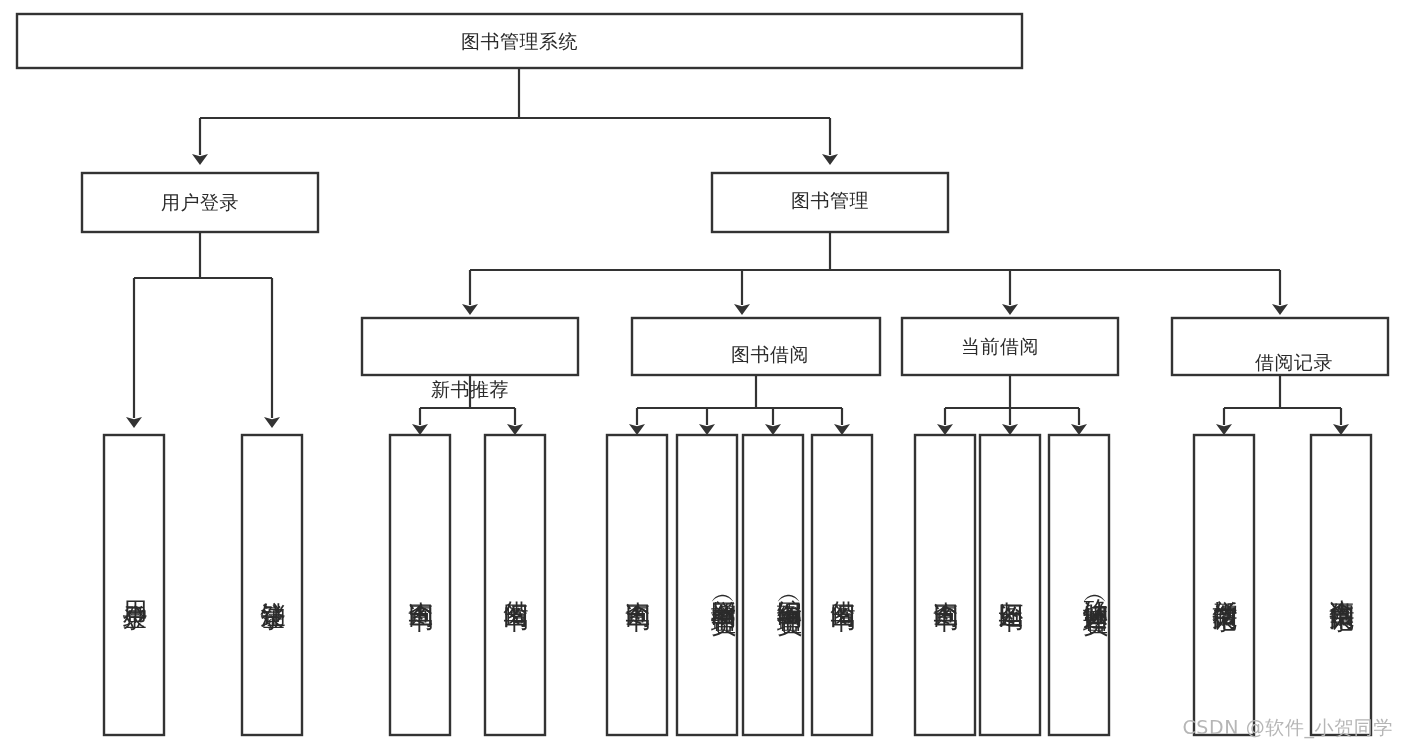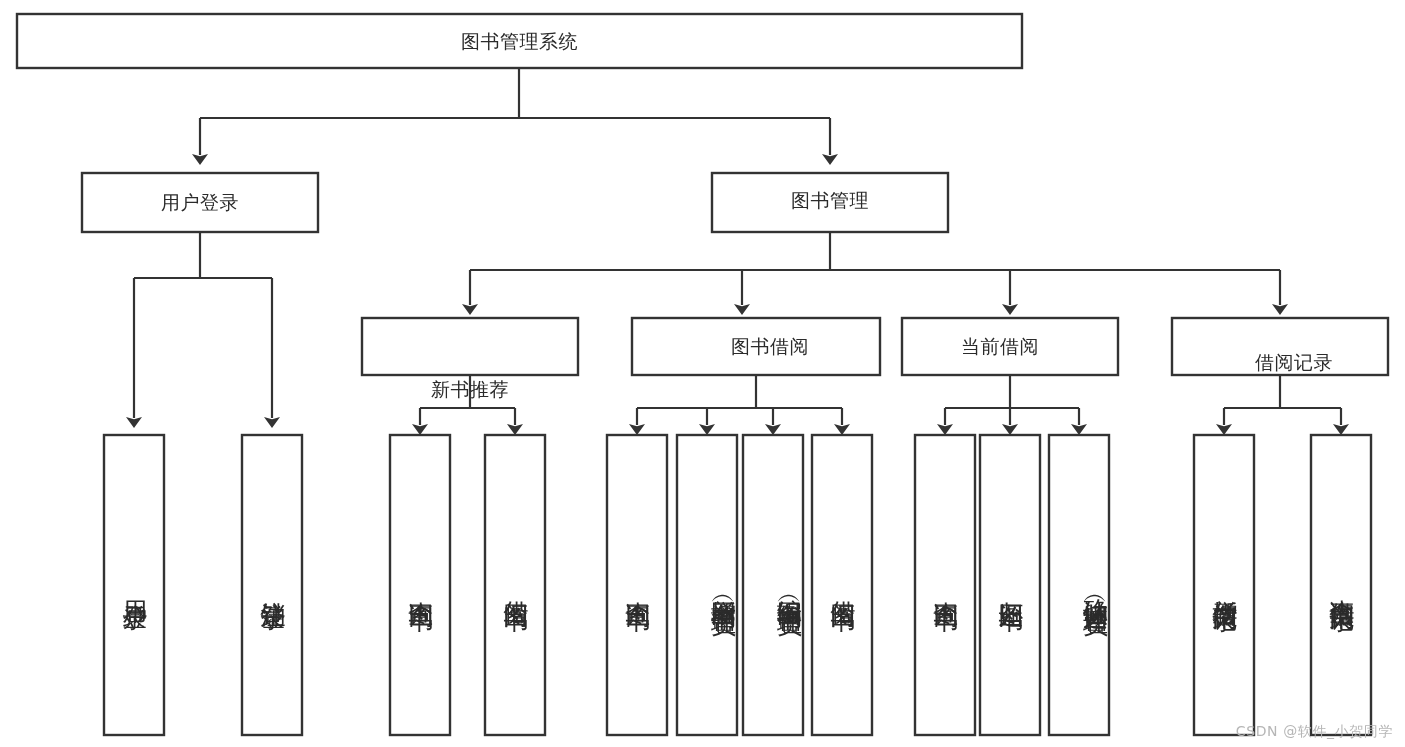--- a/index.html
+++ b/index.html
@@ -69,21 +69,21 @@
     padding-top: 6px;
   }
   .node-label.vertical.tall {
     align-items: center;
     padding-top: 0;
   }
   .watermark {
     position: absolute;
     right: 12px;
     bottom: 6px;
-    font-size: 14px;
+    font-size: 19px;
     color: #b6b6b6;
     letter-spacing: 0.6px;
     white-space: nowrap;
     font-family: "DejaVu Sans", "Liberation Sans", sans-serif;
   }
 </style>
 </head>
 <body>
 
 <div id="diagram-root">
@@ -177,21 +177,21 @@
     <rect class="node-rect" x="1194" y="435" width="60" height="300"></rect>
     <rect class="node-rect" x="1311" y="435" width="60" height="300"></rect>
   </svg>
 
   <div class="node-label horizontal" style="left:17px; top:14px; width:1005px; height:54px;">图书管理系统</div>
 
   <div class="node-label horizontal" style="left:82px; top:173px; width:236px; height:59px;">用户登录</div>
   <div class="node-label horizontal" style="left:712px; top:173px; width:236px; height:54px;">图书管理</div>
 
   <div class="node-label horizontal" style="left:362px; top:318px; width:216px; height:57px;margin-top:43px;">新书推荐</div>
-  <div class="node-label horizontal" style="left:632px; top:318px; width:276px; height:57px;">图书借阅</div>
+  <div class="node-label horizontal" style="left:632px; top:326px; width:276px; height:57px;">图书借阅</div>
   <div class="node-label horizontal" style="left:888px; top:318px; width:224px; height:57px;">当前借阅</div>
   <div class="node-label horizontal" style="left:1172px; top:318px; width:244px; height:57px;margin-top:16px;">借阅记录</div>
 
   <div class="node-label vertical tall" style="left:104px; top:435px; width:60px; height:300px;">用户登录</div>
   <div class="node-label vertical tall" style="left:242px; top:435px; width:60px; height:300px;">注销登录</div>
 
   <div class="node-label vertical tall" style="left:390px; top:435px; width:60px; height:300px;">查询图书</div>
   <div class="node-label vertical tall" style="left:485px; top:435px; width:60px; height:300px;">借阅图书</div>
 
   <div class="node-label vertical tall" style="left:607px; top:435px; width:60px; height:300px;">查询图书</div>

